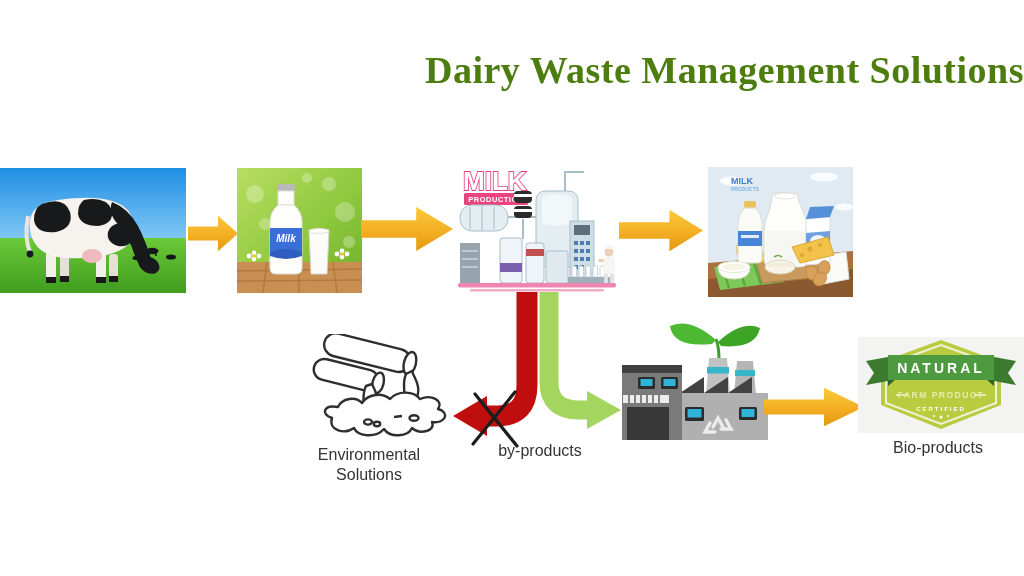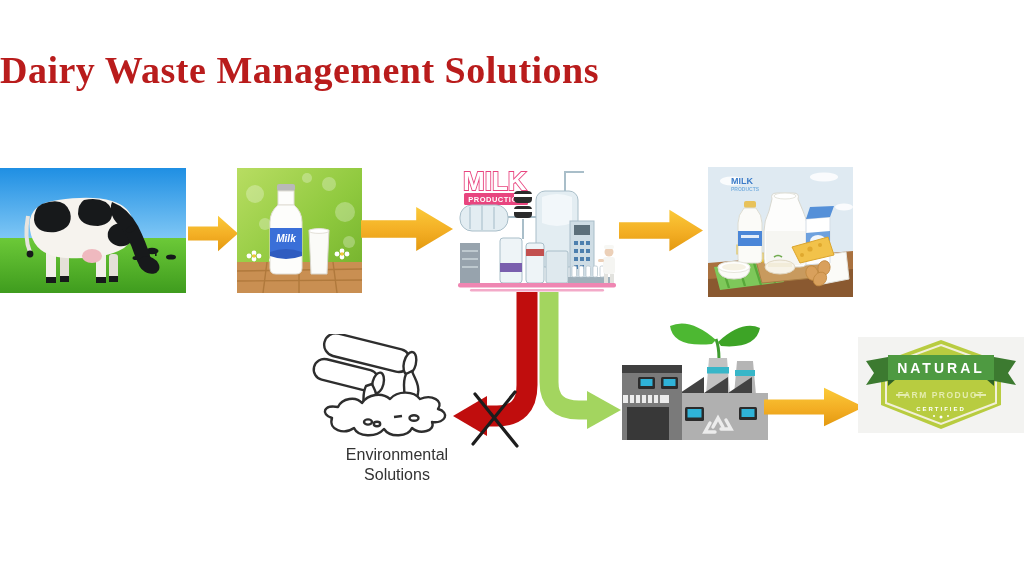--- a/index.html
+++ b/index.html
@@ -1,21 +1,21 @@
 <!DOCTYPE html>
 <html><head>
 <meta charset="utf-8">
 <style>
   html,body{margin:0;padding:0;background:#ffffff;}
   .slide{position:relative;width:1024px;height:576px;background:#ffffff;overflow:hidden;
          font-family:"Liberation Sans",sans-serif;}
   .abs{position:absolute;}
-  .title{position:absolute;left:0;top:48px;width:100%;text-align:left;
+  .title{position:absolute;left:0;top:48px;width:100%;text-align:right;
          font-family:"Liberation Serif",serif;font-weight:bold;font-size:38px;
-         color:#b91c1c;letter-spacing:.5px;}
+         color:#4d7c0f;letter-spacing:.5px;}
   .yarrow{position:absolute;
           background:linear-gradient(180deg,#FBCB3A 0%,#F3AE24 55%,#E2980F 100%);
           clip-path:polygon(0 31%,60% 31%,60% 2%,100% 50%,60% 98%,60% 69%,0 69%);
           filter:drop-shadow(1px 2px 1px rgba(120,80,0,.25));}
   .lbl{position:absolute;text-align:center;color:#333333;font-size:16px;line-height:20px;
        font-family:"Liberation Sans",sans-serif;}
   .biocard{position:absolute;left:858px;top:337px;width:166px;height:96px;background:#f3f3f1;}
   svg text{font-family:"Liberation Sans",sans-serif;}
 </style>
 </head>
@@ -297,26 +297,27 @@
       <path d="M56 52 C51 62 56 68 51 76 C49 83 54 88 60 86 C66 84 63 75 66 67 C68 59 64 55 62 50 Z"></path>
       <path d="M96 40 C91 52 97 58 93 68 C91 76 95 82 102 80 C109 78 106 67 108 59 C110 50 104 44 102 37 Z"></path>
       <path d="M22 84 C10 80 14 70 28 73 C32 64 46 62 52 69 C58 60 72 58 80 65 C88 56 104 57 110 65 C122 60 134 67 128 75 C140 78 136 90 122 88 C126 97 110 101 102 94 C98 103 80 104 74 95 C66 104 48 103 44 94 C34 101 18 96 22 84 Z"></path>
       <ellipse cx="58" cy="88" rx="4" ry="2.6"></ellipse>
       <ellipse cx="67" cy="90" rx="3.2" ry="2.2"></ellipse>
       <ellipse cx="104" cy="84" rx="4.5" ry="2.8"></ellipse>
       <line x1="84" y1="83" x2="92" y2="82"></line>
     </g>
   </svg>
 
-  <div class="lbl" style="left:324px;top:445px;width:146px">
+  <div class="lbl" style="left:296px;top:445px;width:146px">
     <div>Environmental</div>
     <div>Solutions</div>
   </div>
 
   <div class="lbl" style="left:465px;top:441px;width:150px">
+    <div>by-products</div>
   </div>
 
   <svg class="abs" style="left:618px;top:315px" width="150" height="130" viewBox="0 0 150 130">
     <g>
       <path d="M101 44 Q101 32 98 24" stroke="#3f9c30" stroke-width="3" fill="none"></path>
       <path d="M98 25 Q72 2 52 11 Q55 33 94 29 Z" fill="#4db832"></path>
       <path d="M100 27 Q124 5 142 13 Q138 34 103 31 Z" fill="#3da426"></path>
     </g>
     <g>
       <path d="M91 43 L109 43 L112 80 L88 80 Z" fill="#c2c2c2"></path>
@@ -383,14 +384,17 @@
       <text x="83" y="61" font-size="8.5" font-weight="bold" letter-spacing="1.5" fill="#e4ecad" text-anchor="middle">FARM PRODUCT</text>
       <text x="83" y="74" font-size="6" font-weight="bold" letter-spacing="2" fill="#ffffff" text-anchor="middle">CERTIFIED</text>
       <g fill="#ffffff">
         <circle cx="76" cy="79" r="1"></circle>
           <circle cx="83" cy="80" r="1.5"></circle>
           <circle cx="90" cy="79" r="1"></circle>
       </g>
     </svg>
   </div>
 
+  <div class="lbl" style="left:858px;top:438px;width:160px">
+    <div>Bio-products</div>
+  </div>
 
 </div>
 
 </body></html>

